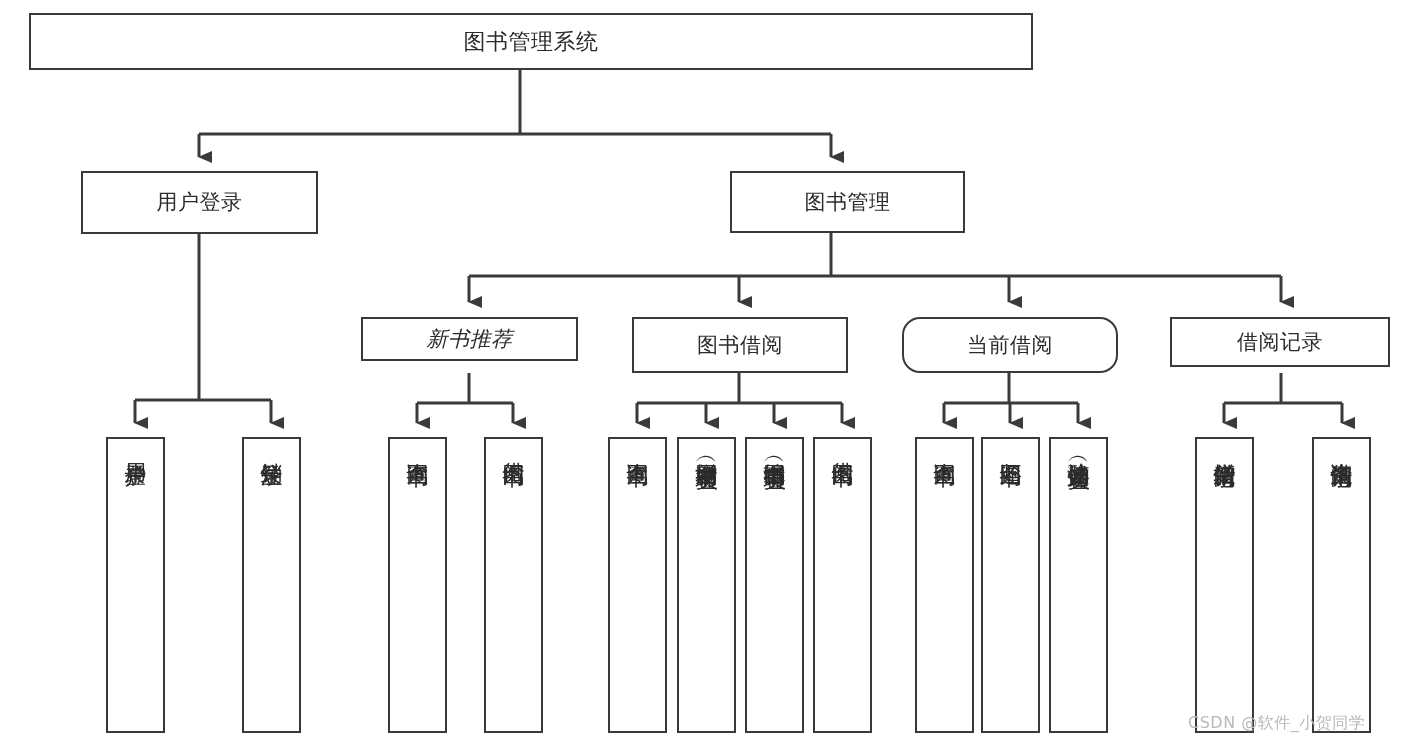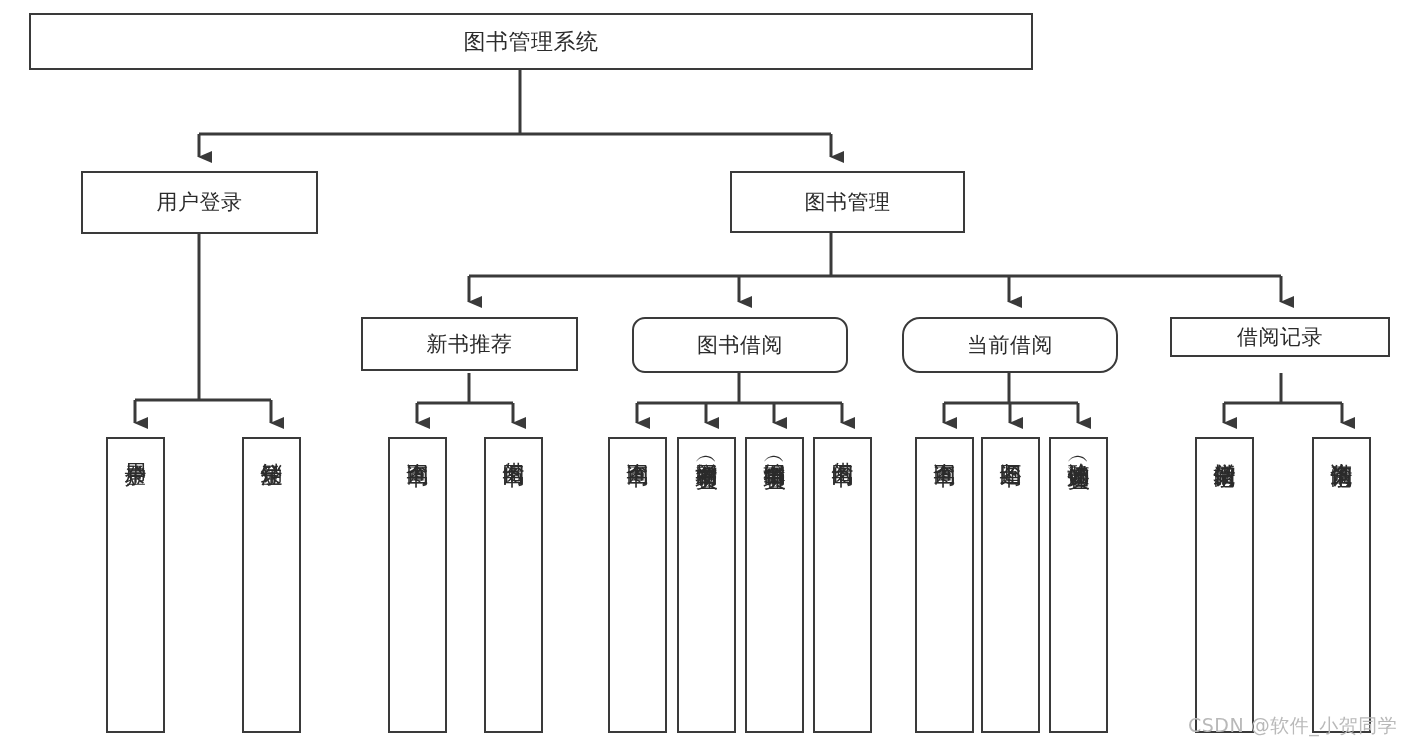--- a/index.html
+++ b/index.html
@@ -54,21 +54,21 @@
   }
   .node.leaf {
     align-items: flex-start;
     padding-top: 6px;
   }
   .node.root .label { font-size: 22px; }
   .watermark {
     position: absolute;
     left: 1188px;
     top: 713px;
-    font-size: 19px;
+    font-size: 16px;
     color: #b9b9b9;
     white-space: nowrap;
     letter-spacing: 0.5px;
   }
 </style>
 </head>
 <body>
 
 <div id="canvas">
 
@@ -126,30 +126,30 @@
     <span class="label">图书管理系统</span>
   </div>
 
   <div class="node" style="left:81px; top:171px; width:237px; height:63px;">
     <span class="label">用户登录</span>
   </div>
   <div class="node" style="left:712px; top:171px; width:235px; height:62px;margin-left:18px;">
     <span class="label">图书管理</span>
   </div>
 
-  <div class="node" style="left:361px; top:317px; width:217px; height:54px;">
+  <div class="node" style="left:361px; top:317px; width:217px; height:44px;font-style:italic;">
     <span class="label">新书推荐</span>
   </div>
-  <div class="node" style="left:632px; top:317px; width:216px; height:56px;border-radius:13px;">
+  <div class="node" style="left:632px; top:317px; width:216px; height:56px;">
     <span class="label">图书借阅</span>
   </div>
   <div class="node" style="left:902px; top:317px; width:216px; height:56px;border-radius:18px;">
     <span class="label">当前借阅</span>
   </div>
-  <div class="node" style="left:1170px; top:317px; width:220px; height:40px;">
+  <div class="node" style="left:1170px; top:317px; width:220px; height:50px;">
     <span class="label">借阅记录</span>
   </div>
 
   <div class="node leaf" style="left:106px; top:437px; width:59px; height:296px;">
     <span class="label">用户登录</span>
   </div>
   <div class="node leaf" style="left:242px; top:437px; width:59px; height:296px;">
     <span class="label">注销登录</span>
   </div>
 

